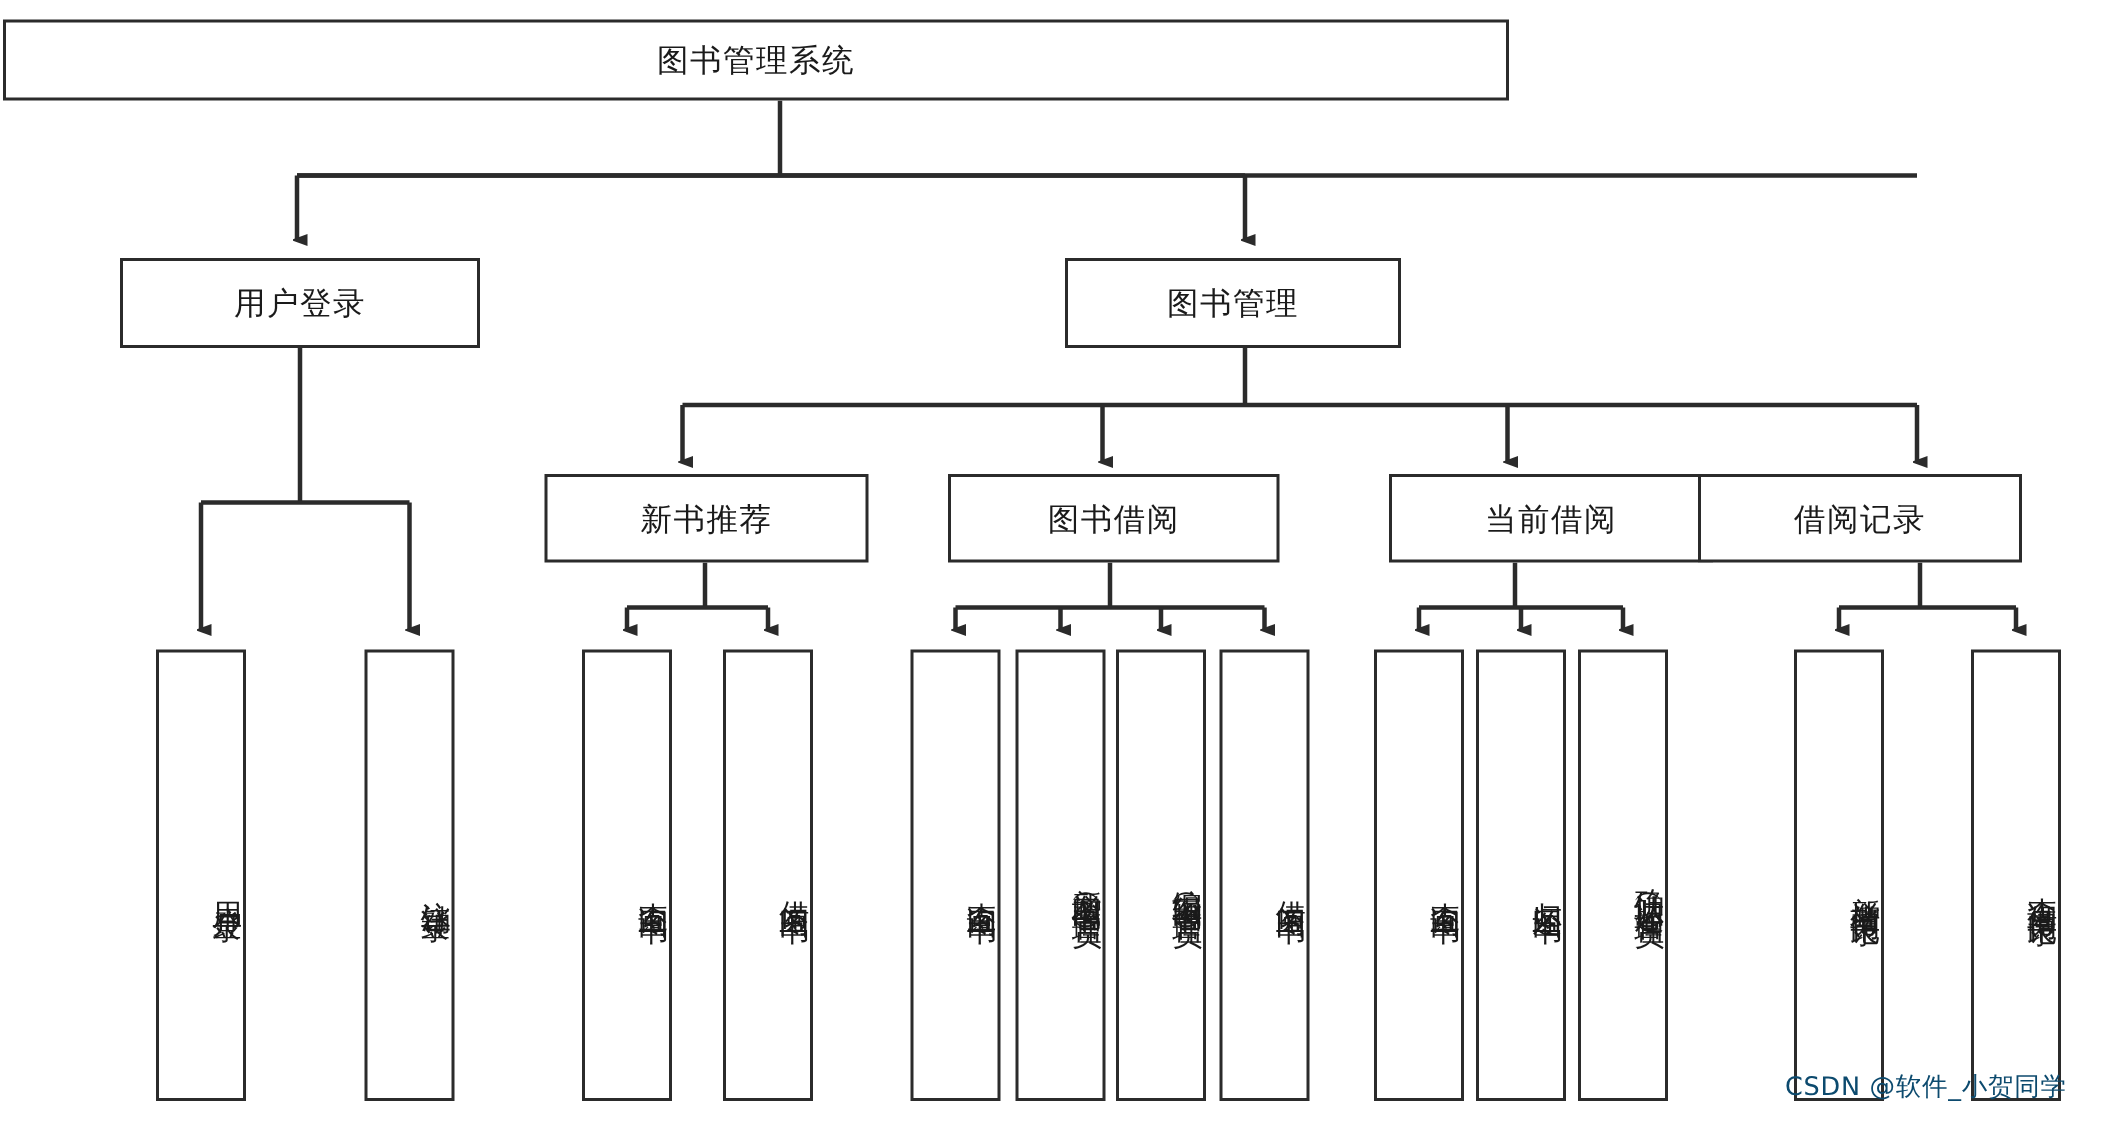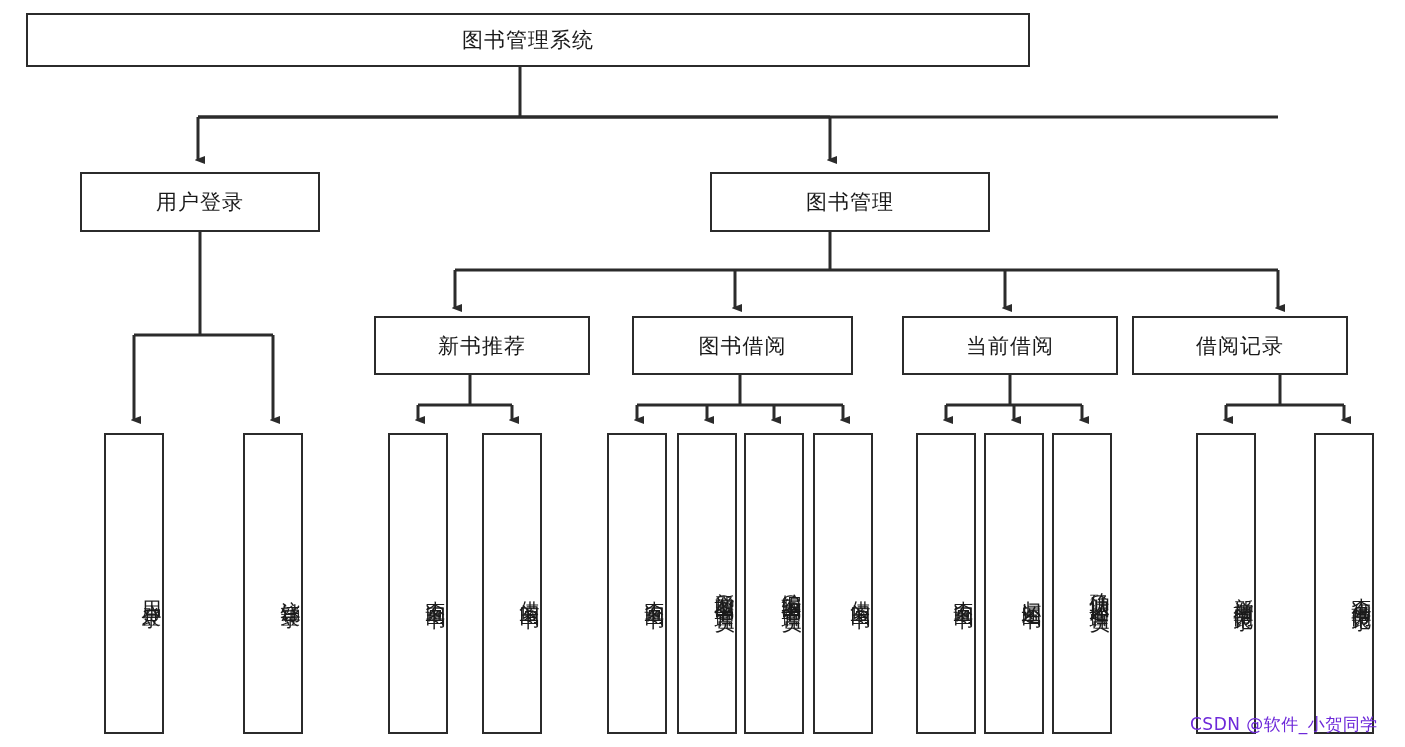--- a/index.html
+++ b/index.html
@@ -48,21 +48,21 @@
     padding-top: 14px;
     align-items: flex-start;
     justify-content: center;
     white-space: nowrap;
   }
   .node .label {
     display: block;
   }
   .watermark {
     position: absolute;
-    color: #6d28d9;
+    color: #0c4a6e;
     font-size: 17px;
     white-space: nowrap;
     letter-spacing: 0.5px;
   }
 </style>
 </head>
 <body>
 
 <div id="canvas">
 
@@ -110,38 +110,38 @@
       <path d="M1014,405 L1014,420" marker-end="url(#arrow)"></path>
       <path d="M1082,405 L1082,420" marker-end="url(#arrow)"></path>
 
       <path d="M1280,375 L1280,405"></path>
       <path d="M1226,405 L1344,405"></path>
       <path d="M1226,405 L1226,420" marker-end="url(#arrow)"></path>
       <path d="M1344,405 L1344,420" marker-end="url(#arrow)"></path>
     </g>
   </svg>
 
-  <div class="node horiz" style="left:26px; top:13px; width:1004px; height:54px;">
+  <div class="node horiz" style="left:2px; top:13px; width:1004px; height:54px;">
     <span class="label">图书管理系统</span>
   </div>
 
   <div class="node horiz" style="left:80px; top:172px; width:240px; height:60px;">
     <span class="label">用户登录</span>
   </div>
-  <div class="node horiz" style="left:710px; top:172px; width:280px; height:60px;">
+  <div class="node horiz" style="left:710px; top:172px; width:224px; height:60px;">
     <span class="label">图书管理</span>
   </div>
 
-  <div class="node horiz" style="left:374px; top:316px; width:216px; height:59px;">
+  <div class="node horiz" style="left:363px; top:316px; width:216px; height:59px;">
     <span class="label">新书推荐</span>
   </div>
   <div class="node horiz" style="left:632px; top:316px; width:221px; height:59px;">
     <span class="label">图书借阅</span>
   </div>
-  <div class="node horiz" style="left:902px; top:316px; width:216px; height:59px;">
+  <div class="node horiz" style="left:926px; top:316px; width:216px; height:59px;">
     <span class="label">当前借阅</span>
   </div>
   <div class="node horiz" style="left:1132px; top:316px; width:216px; height:59px;">
     <span class="label">借阅记录</span>
   </div>
 
   <div class="node vert" style="left:104px; top:433px; width:60px; height:301px;">
     <span class="label">用户登录</span>
   </div>
   <div class="node vert" style="left:243px; top:433px; width:60px; height:301px;">

